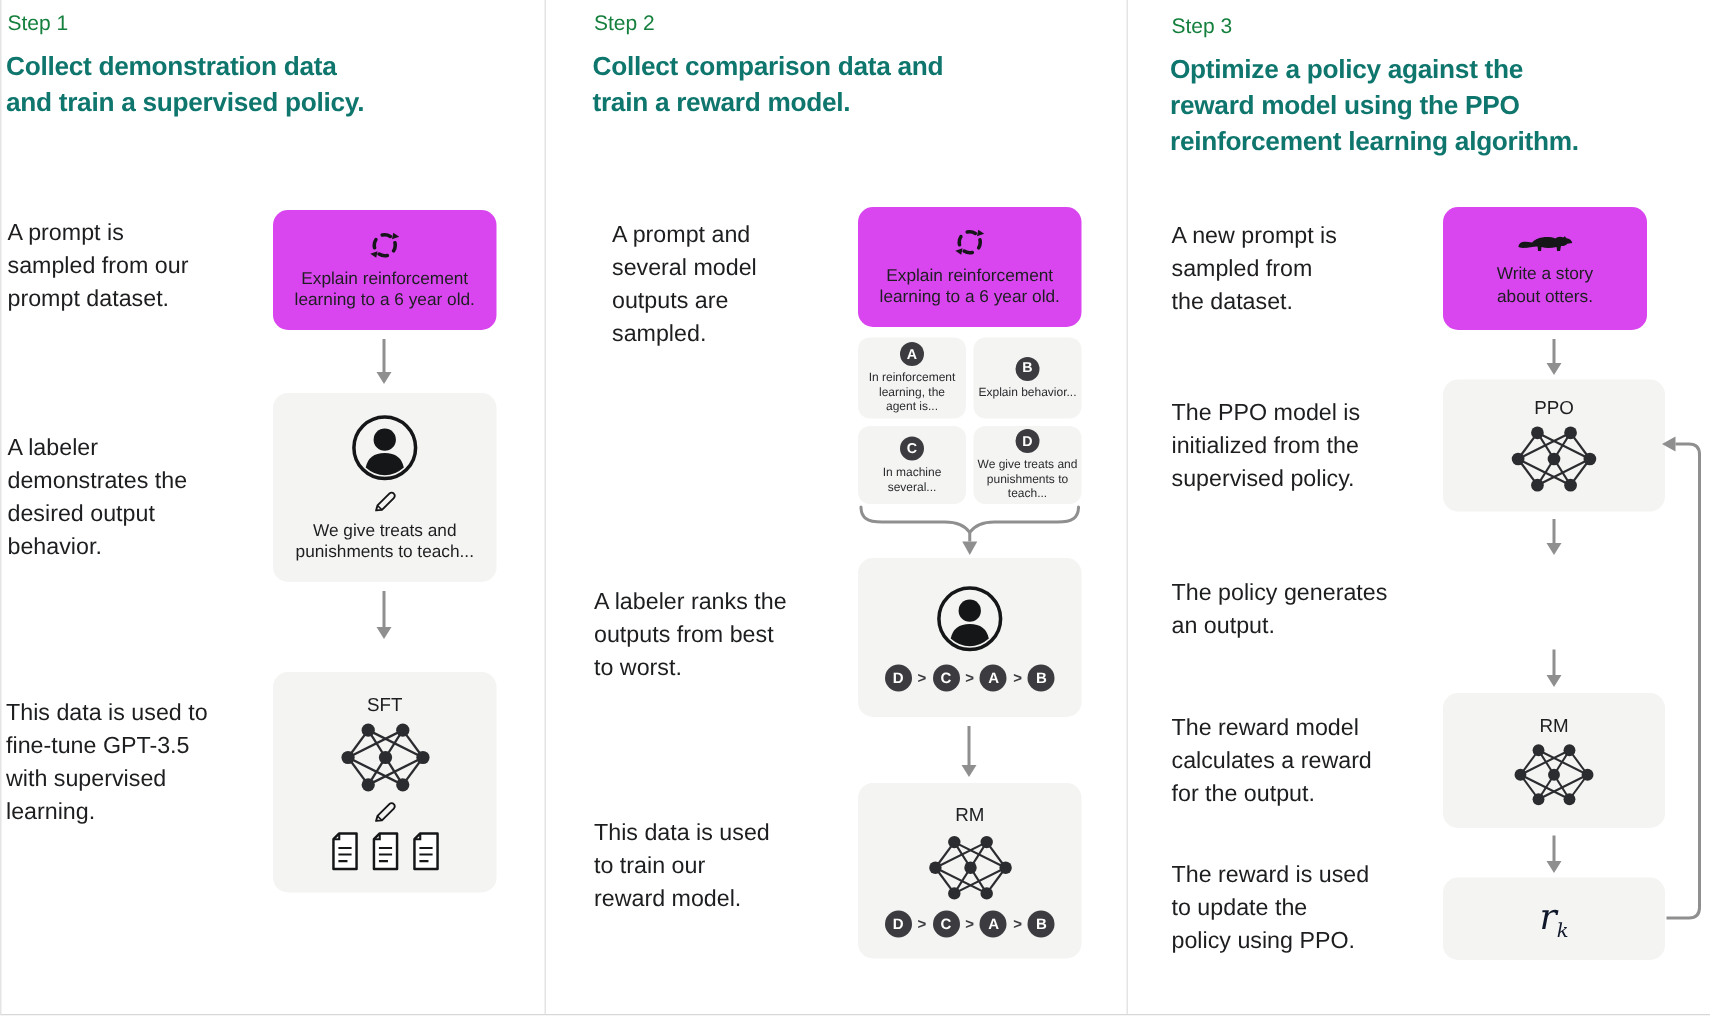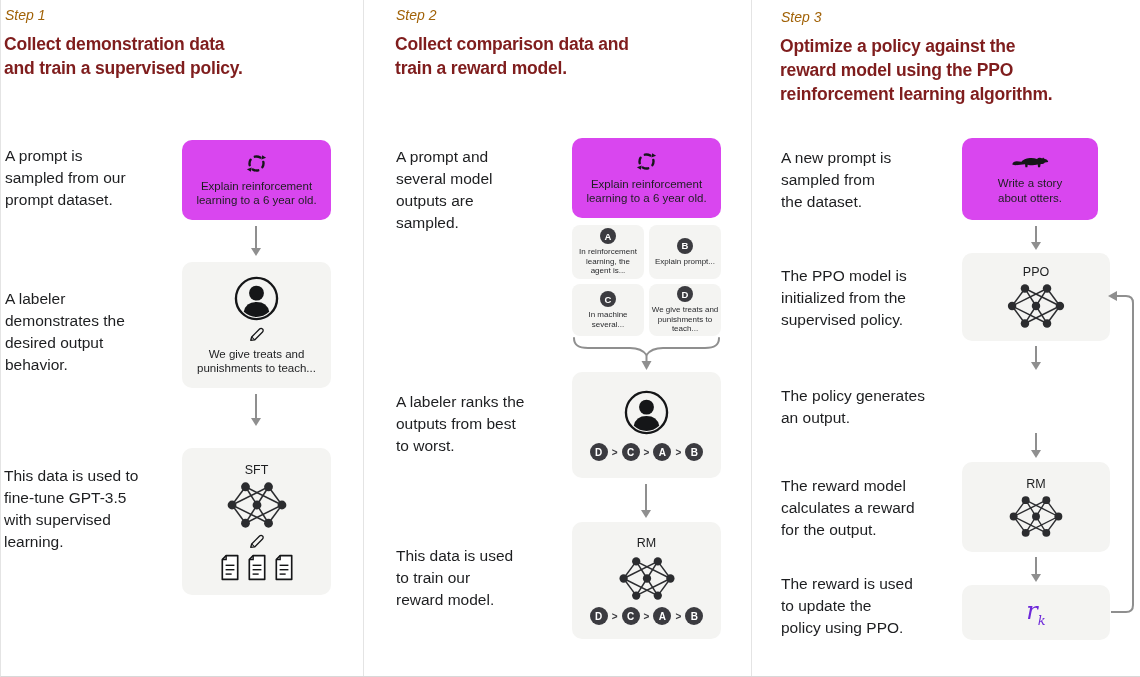--- a/index.html
+++ b/index.html
@@ -3,43 +3,43 @@
 <meta charset="utf-8">
 <style>
   * { margin:0; padding:0; box-sizing:border-box; }
   html,body { background:#fff; }
   .page {
     position:relative; width:1140px; height:677px; background:#fff; overflow:hidden;
     font-family:"Liberation Sans","DejaVu Sans",sans-serif; color:#1d1e20;
     border-left:1px solid #e4e4e4; border-bottom:1px solid #d8d8d8;
   }
   .divider { position:absolute; top:0; width:1px; height:677px; background:#e4e4e4; }
-  .step-label { position:absolute; font-size:14px; color:#a16207;font-style:italic; }
+  .step-label { position:absolute; font-size:14px; color:#15803d; }
   .step-title { position:absolute; font-size:17.5px; font-weight:700; line-height:24px;
-    letter-spacing:-0.2px; white-space:pre-line; color:#7f1d1d; }
+    letter-spacing:-0.2px; white-space:pre-line; color:#0f766e; }
   .caption { position:absolute; font-size:15.5px; line-height:22px; white-space:pre-line; color:#1d1e20; }
   .box { position:absolute; border-radius:10px; display:flex; flex-direction:column;
     align-items:center; justify-content:center; text-align:center; }
   .green { background:#d946ef; }
   .gray  { background:#f4f4f2; }
   .box-text { font-size:11.5px; line-height:14.5px; white-space:pre-line; color:#1d1e20; }
   .model-label { font-size:12.5px; color:#1d1e20; }
   .tiny-text { font-size:8px; line-height:9.5px; white-space:pre-line; color:#2a2b2e; }
   .arrow { position:absolute; width:2px; background:#8f8f8f; }
   .arrow::after { content:""; position:absolute; left:-4px; bottom:-8px;
     border:5px solid transparent; border-top:8px solid #8f8f8f; border-bottom:none; }
   .badge { width:16px; height:16px; border-radius:50%; background:#3b3b40; color:#fff;
     font-size:9.5px; font-weight:700; display:flex; align-items:center; justify-content:center; }
   .rank-row { display:flex; align-items:center; gap:3px; }
   .rbadge { width:18px; height:18px; border-radius:50%; background:#3b3b40; color:#fff;
     font-size:10px; font-weight:700; display:flex; align-items:center; justify-content:center; }
   .rsep { font-size:10px; font-weight:700; color:#3b3b40; padding:0 1px; }
   .doc-row { display:flex; gap:5px; }
   .reward-math { font-family:"DejaVu Serif","Liberation Serif",serif; font-style:italic;
-    font-size:24px; color:#6d28d9; }
+    font-size:24px; color:#0f172a; }
   .reward-math sub { font-size:13px; }
   svg.line-art { position:absolute; overflow:visible; }
   .defs { position:absolute; width:0; height:0; }
 </style>
 </head>
 <body>
 
 <svg class="defs" aria-hidden="true">
   <defs>
     <symbol id="net" viewBox="0 0 64 50">
@@ -156,21 +156,21 @@
       <svg width="22" height="27">
           <use href="#doc"></use>
         </svg>
     </div>
   </div>
 
   <div class="step-label" style="left:395px; top:7px">Step 2</div>
   <div class="step-title" style="left:394px; top:32px">Collect comparison data and
 train a reward model.</div>
 
-  <div class="caption" style="left:395px; top:146px">A prompt and
+  <div class="caption" style="left:407px; top:146px">A prompt and
 several model
 outputs are
 sampled.</div>
   <div class="caption" style="left:395px; top:391px">A labeler ranks the
 outputs from best
 to worst.</div>
   <div class="caption" style="left:395px; top:545px">This data is used
 to train our
 reward model.</div>
 
@@ -183,21 +183,21 @@
   </div>
 
   <div class="box gray" style="left:571px; top:225px; width:72px; height:54px; gap:3px; border-radius:8px">
     <div class="badge">A</div>
     <div class="tiny-text">In reinforcement
 learning, the
 agent is...</div>
   </div>
   <div class="box gray" style="left:648px; top:225px; width:72px; height:54px; gap:3px; border-radius:8px">
     <div class="badge">B</div>
-    <div class="tiny-text">Explain prompt...</div>
+    <div class="tiny-text">Explain behavior...</div>
   </div>
   <div class="box gray" style="left:571px; top:284px; width:72px; height:52px; gap:3px; border-radius:8px">
     <div class="badge">C</div>
     <div class="tiny-text">In machine
 several...</div>
   </div>
   <div class="box gray" style="left:648px; top:284px; width:72px; height:52px; gap:3px; border-radius:8px">
     <div class="badge">D</div>
     <div class="tiny-text">We give treats and
 punishments to

